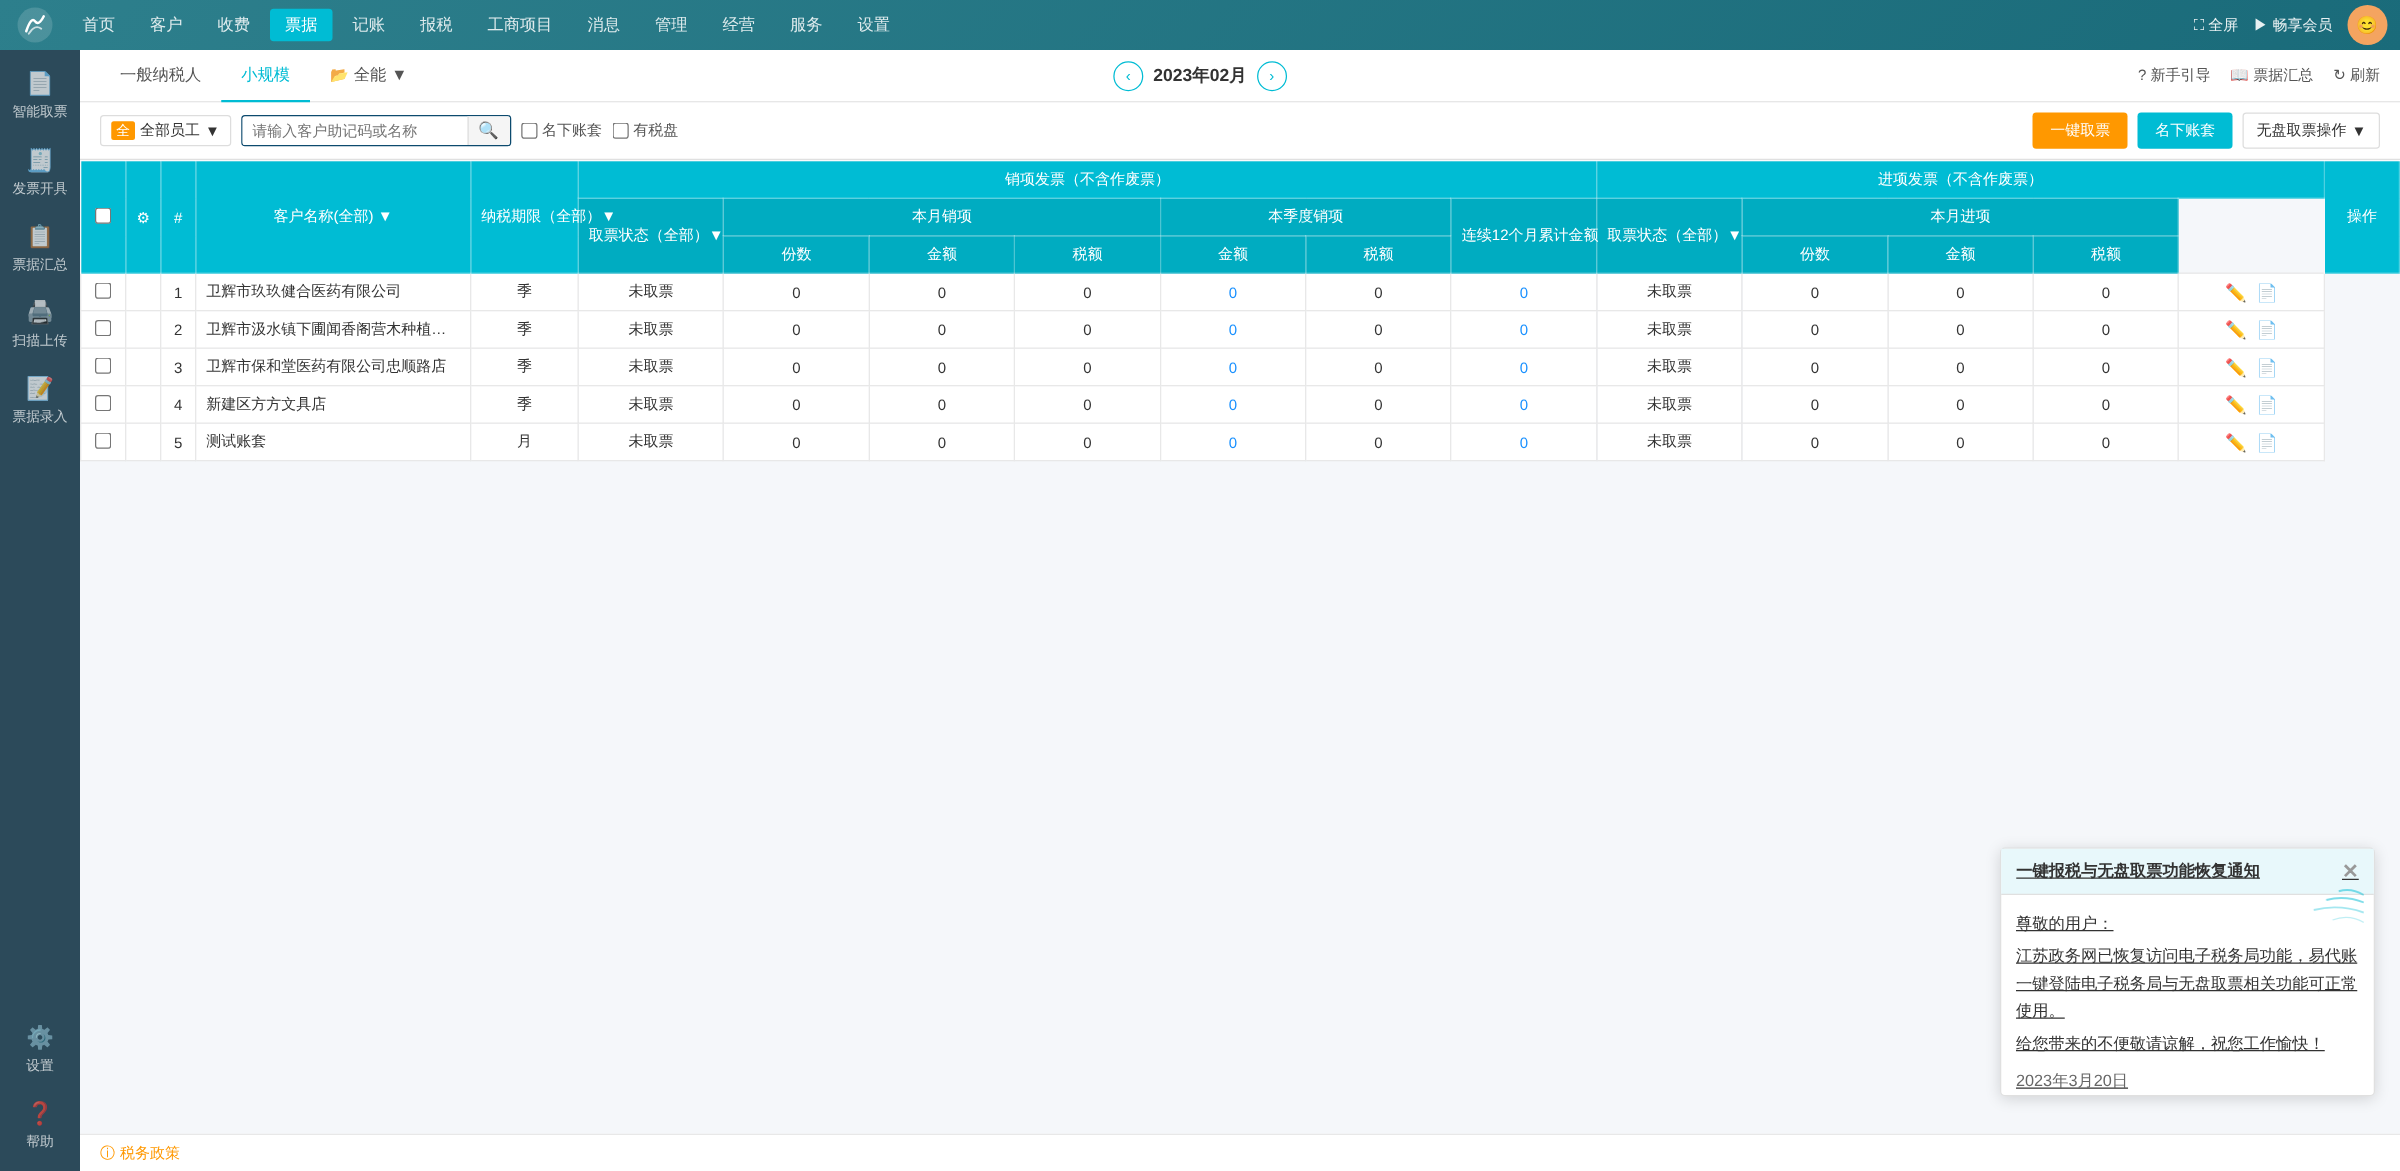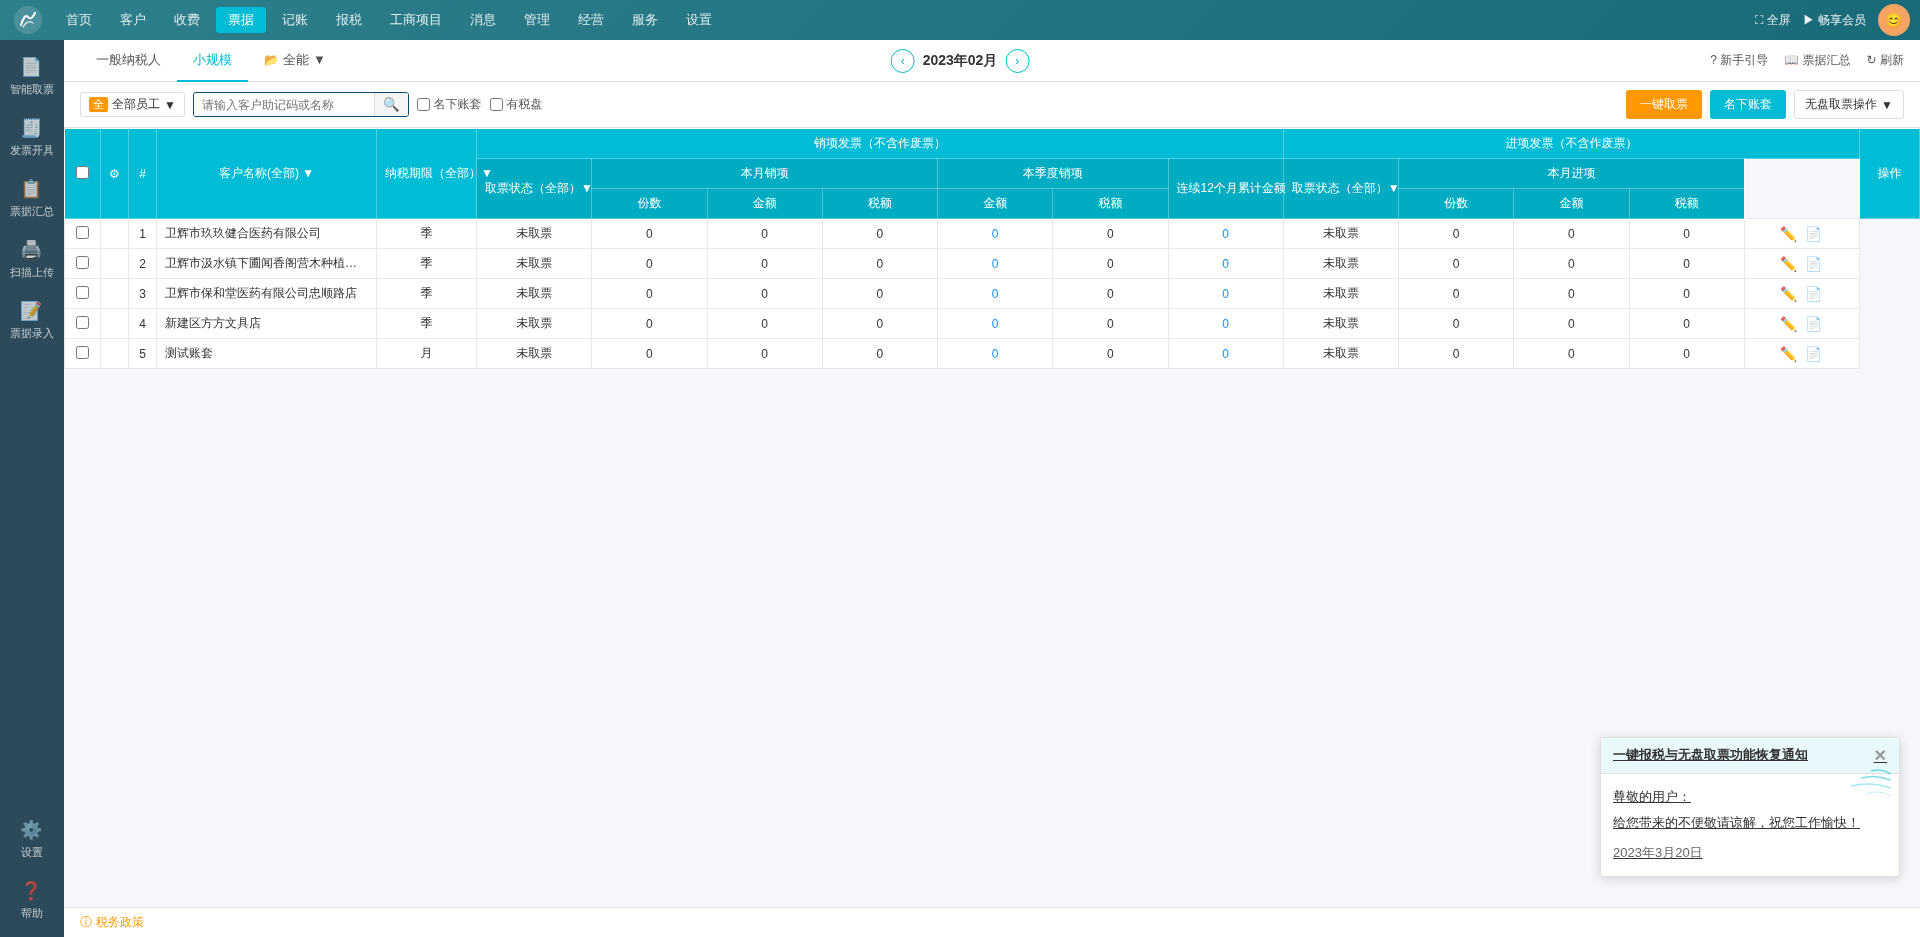--- a/index.html
+++ b/index.html
@@ -443,21 +443,21 @@
     </div>
 
     <div class="table-wrap">
       <table>
         <thead>
           <tr>
             <th rowspan="3" style="width:36px;"><input type="checkbox" style=""></th>
             <th rowspan="3" style="width:28px;">⚙</th>
             <th rowspan="3" style="width:28px;">#</th>
             <th rowspan="3" style="width:220px;">客户名称(全部) ▼</th>
-            <th rowspan="3" style="width:100px;">纳税期限（全部）▼</th>
+            <th rowspan="3" style="width:86px;">纳税期限（全部）▼</th>
             <th colspan="7">销项发票（不含作废票）</th>
             <th colspan="5">进项发票（不含作废票）</th>
             <th rowspan="3" style="width:60px;">操作</th>
           </tr>
           <tr class="sub-header">
             <th rowspan="2" style="width:90px;">取票状态（全部）▼</th>
             <th colspan="3">本月销项</th>
             <th colspan="2">本季度销项</th>
             <th rowspan="2" style="width:100px;">连续12个月累计金额</th>
             <th rowspan="2" style="width:90px;">取票状态（全部）▼</th>
@@ -607,17 +607,18 @@
     <svg style="position:absolute;right:8px;top:-8px;opacity:0.5;" width="80" height="35" viewBox="0 0 80 35">
       <path d="M60 5 Q70 2 80 8" stroke="#00bcd4" stroke-width="1.5" fill="none"></path>
       <path d="M50 12 Q65 8 80 14" stroke="#00bcd4" stroke-width="1.5" fill="none"></path>
       <path d="M40 20 Q60 15 80 22" stroke="#4dd0e1" stroke-width="1.5" fill="none"></path>
       <path d="M55 28 Q68 23 80 30" stroke="#80deea" stroke-width="1" fill="none"></path>
     </svg>
   </div>
   <div class="notif-scroll">
     <div class="notif-body">
       <div>尊敬的用户：</div>
+      <div style="margin-top:4px;">江苏政务网已恢复访问电子税务局功能，易代账一键登陆电子税务局与无盘取票相关功能可正常使用。</div>
       <div style="margin-top:4px;">给您带来的不便敬请谅解，祝您工作愉快！</div>
       <div class="notif-date">2023年3月20日</div>
     </div>
   </div>
 </div>
 
 </body></html>

